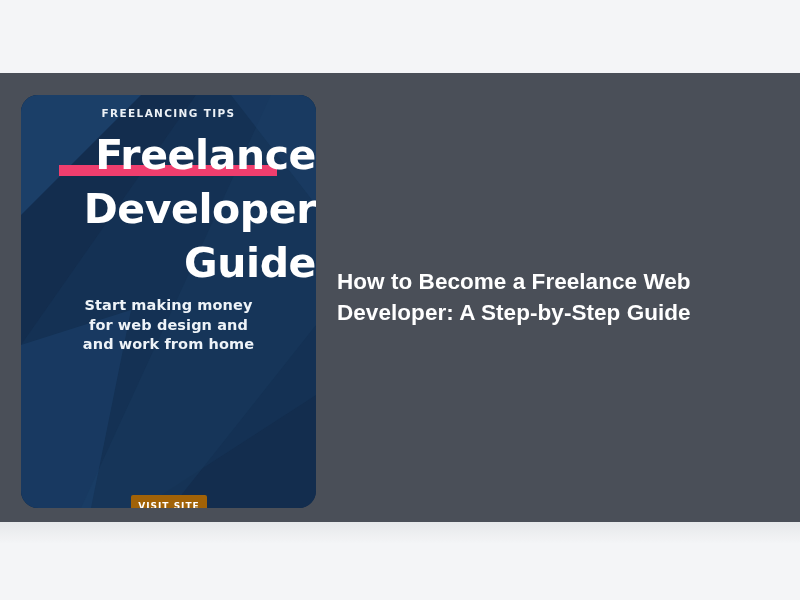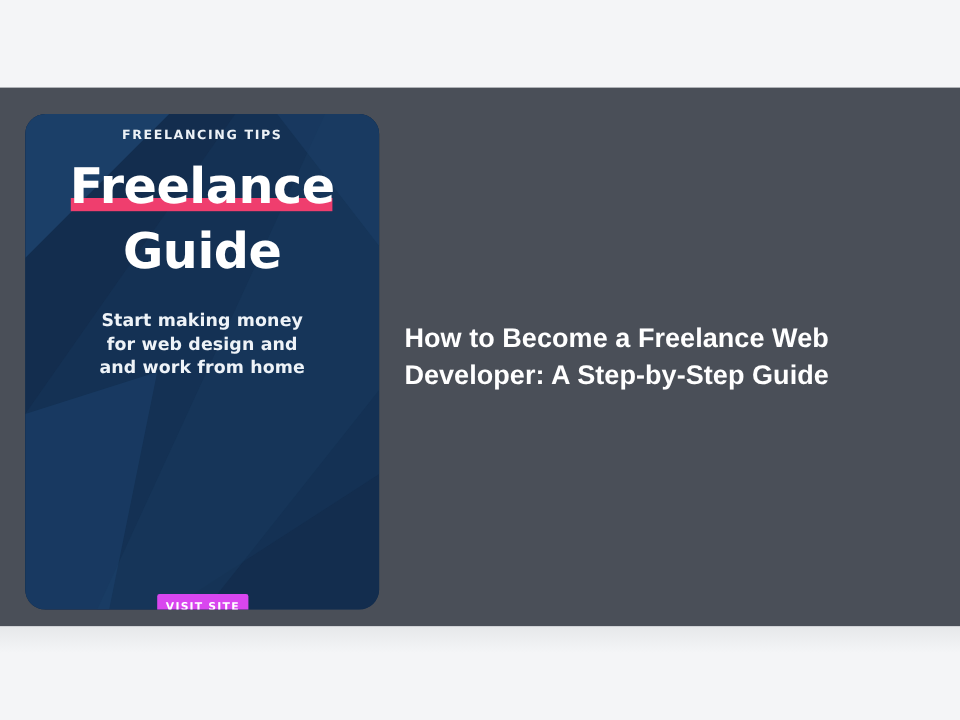--- a/index.html
+++ b/index.html
@@ -89,52 +89,53 @@
     color: #ffffff;
     font-family: "DejaVu Sans", sans-serif;
     font-weight: bold;
     font-size: 41px;
     line-height: 54px;
     letter-spacing: -0.4px;
   }
   .hl-line {
     position: relative;
     display: block;
+    text-align: right;
   }
   .hl-underline {
     position: absolute;
     left: 38px;
     top: 70px;
     width: 218px;
     height: 11px;
     background: #ef3e6e;
     z-index: 0;
   }
   .hl-word-over {
     position: relative;
     z-index: 1;
   }
 
   .card-sub {
-    margin-top: 23px;
+    margin-top: 6px;
     color: #eef3f8;
     font-family: "DejaVu Sans", sans-serif;
     font-weight: bold;
     font-size: 14.5px;
     line-height: 19.5px;
     letter-spacing: 0.1px;
   }
 
   .card-cta {
     position: absolute;
     left: 110px;
     top: 400px;
     width: 76px;
     height: 22px;
-    background: #d946ef;
+    background: #a16207;
     border: none;
     border-radius: 2px;
     color: #ffffff;
     font-family: "DejaVu Sans", sans-serif;
     font-weight: bold;
     font-size: 9px;
     letter-spacing: 1px;
     padding: 0;
     line-height: 22px;
     text-align: center;
@@ -174,20 +175,21 @@
           <polygon points="210,0 295,0 295,110" fill="#1c4069" opacity="0.5"></polygon>
         </svg>
 
         <div class="card-content">
 
           <div class="card-eyebrow">FREELANCING TIPS</div>
 
           <div class="card-headline">
             <span class="hl-underline"></span>
             <span class="hl-line hl-word-over">Freelance</span>
+            <span class="hl-line">Developer</span>
             <span class="hl-line">Guide</span>
           </div>
 
           <div class="card-sub">
             <div>Start making money</div>
             <div>for web design and</div>
             <div>and work from home</div>
           </div>
 
         </div>

